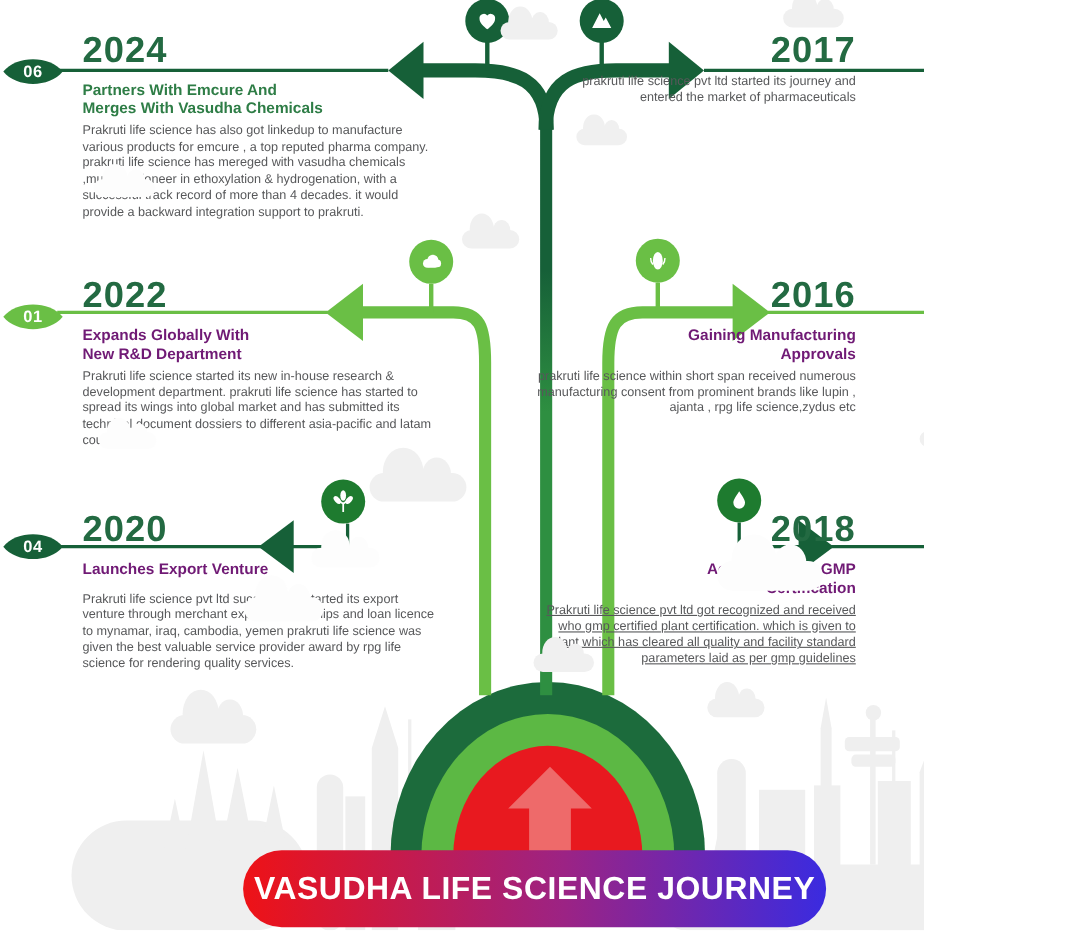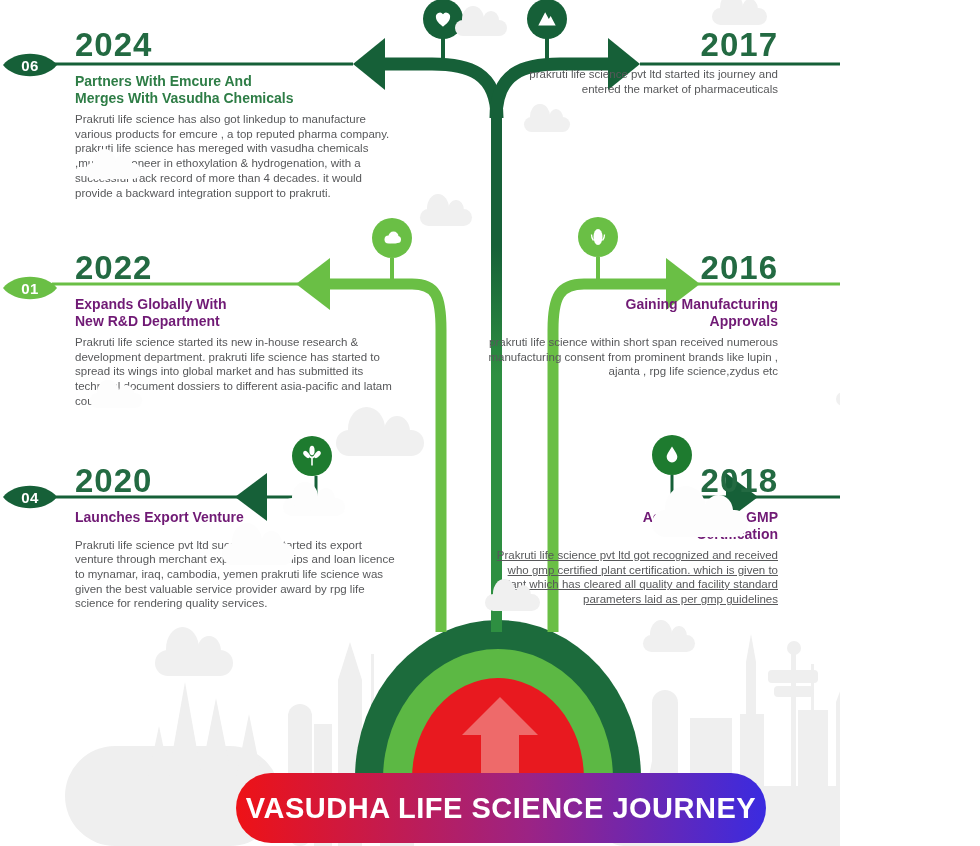--- a/index.html
+++ b/index.html
@@ -51,21 +51,21 @@
   #ms-2018 .body{max-width:294px;margin-left:auto;text-decoration:underline;}
   
   .dome{position:absolute;border-radius:50% 50% 0 0 / 100% 100% 0 0;z-index:2;}
   #dome-outer{left:355px;top:620px;width:286px;height:158px;background:#1c6b3c;}
   #dome-mid{left:383px;top:649px;width:230px;height:130px;background:#5cb844;}
   #dome-red{left:412px;top:678px;width:172px;height:101px;background:#e8191f;}
   #up-arrow-head{position:absolute;left:462px;top:697px;width:0;height:0;z-index:2;
     border-left:38px solid transparent;border-right:38px solid transparent;border-bottom:38px solid #ee6a6a;}
   #up-arrow-shaft{position:absolute;left:481px;top:734px;width:38px;height:42px;background:#ee6a6a;z-index:2;}
   
-  #banner{position:absolute;left:236px;top:773px;width:530px;height:70px;border-radius:35px;z-index:7;
+  #banner{position:absolute;left:221px;top:773px;width:530px;height:70px;border-radius:35px;z-index:7;
     background:linear-gradient(90deg,#ee1216 0%,#9c2384 55%,#3a2be0 100%);
     display:flex;align-items:center;justify-content:center;}
   #banner .label{color:#fff;font-size:29px;font-weight:bold;letter-spacing:.5px;}
 </style>
 </head>
 <body>
 
 <div id="stage">
 
   <svg id="skyline" width="980" height="220" viewBox="0 0 980 220">

